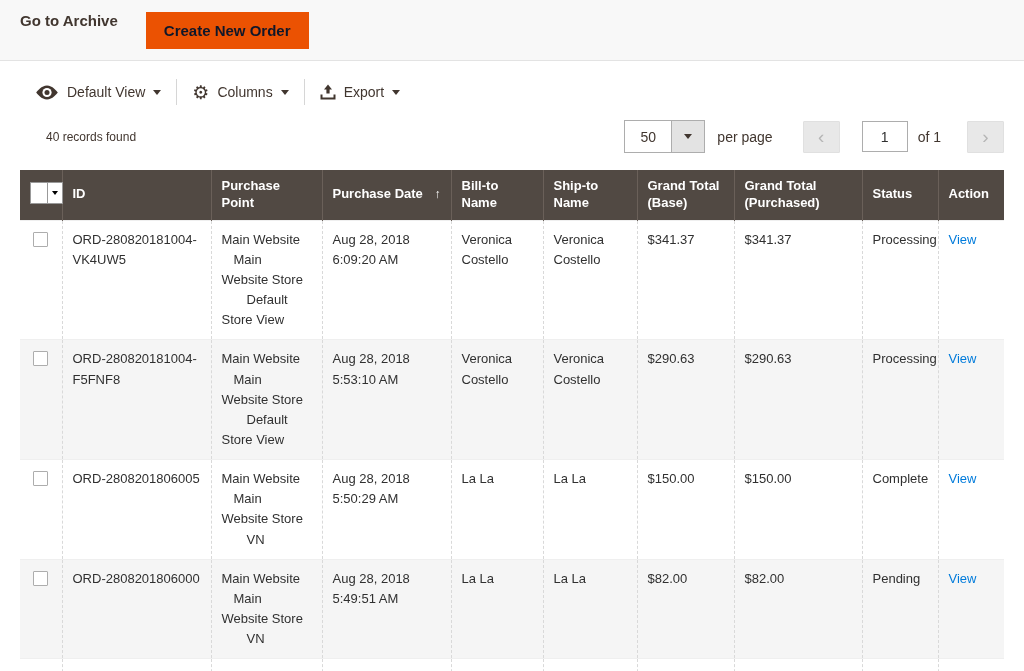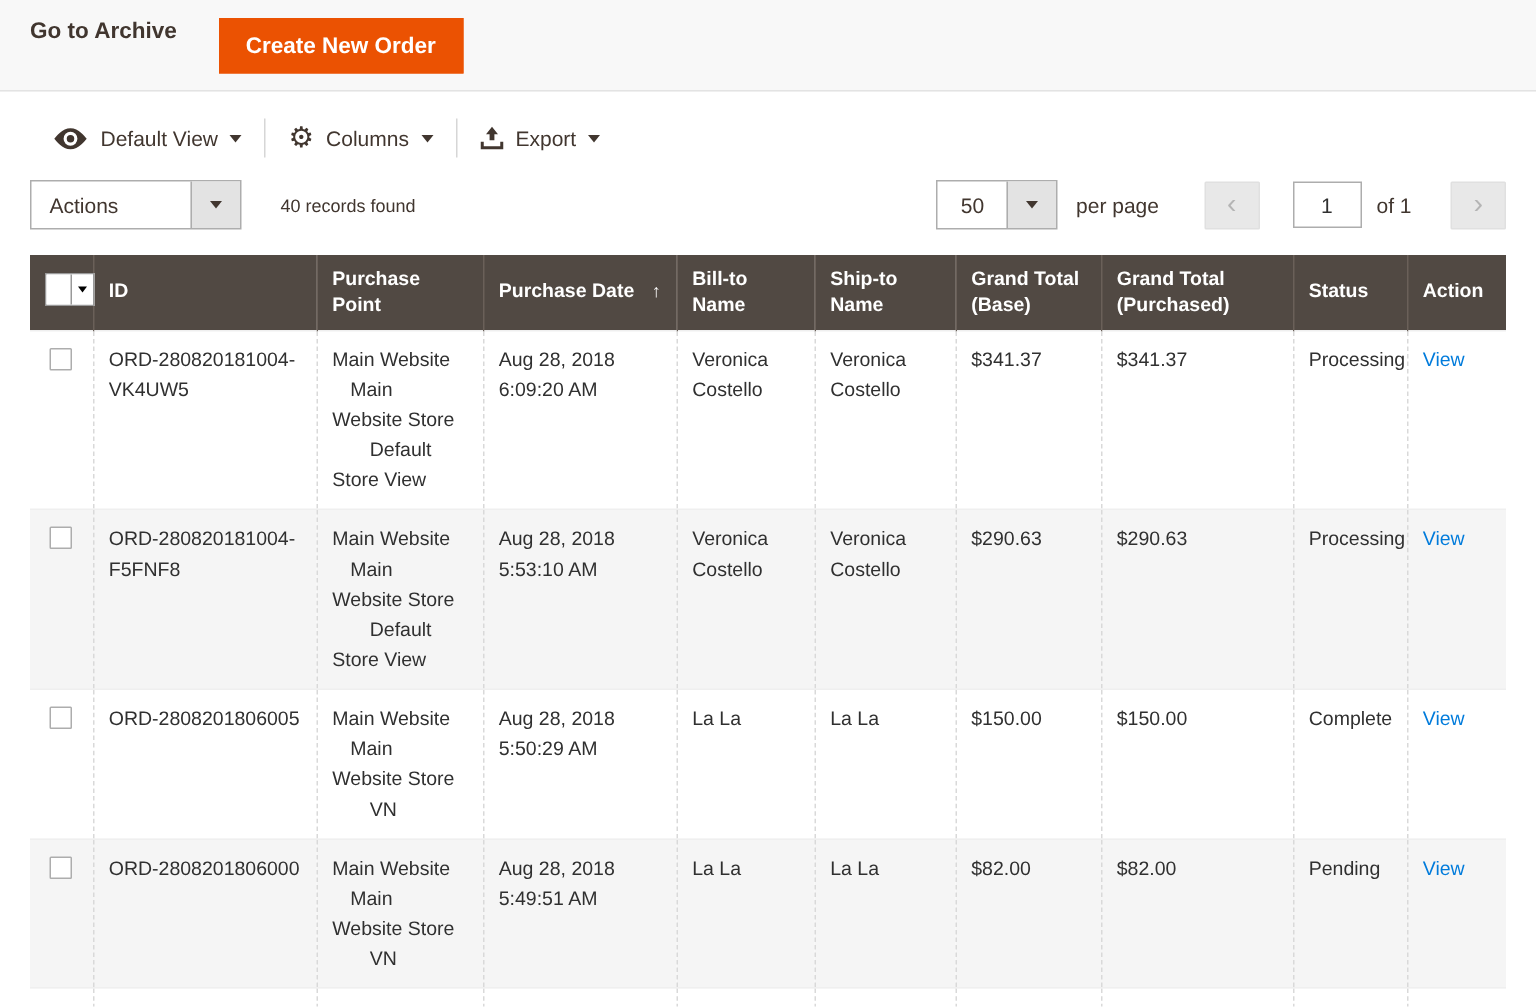--- a/index.html
+++ b/index.html
@@ -5,21 +5,21 @@
   * { margin:0; padding:0; box-sizing:border-box; }
   html,body { width:1024px; height:671px; overflow:hidden; background:#fff;
     font-family:"Liberation Sans", sans-serif; color:#41362f; }
 
   
   .page-top { height:61px; background:#f8f8f8; border-bottom:1px solid #e3e3e3;
     display:flex; align-items:center; justify-content:space-between; padding:0 20px; }
   .page-title { font-size:28px; font-weight:400; color:#41362f; letter-spacing:.2px; }
   .top-actions { display:flex; }
   .archive-link { font-size:15px; font-weight:600; color:#41362f; cursor:pointer; margin-right:28px; text-decoration:none; }
-  .create-btn { background:#eb5202; color:#ffffff; border:1px solid #eb5202; font-size:15px;
+  .create-btn { background:#eb5202; color:#0f172a; border:1px solid #eb5202; font-size:15px;
     font-weight:600; padding:9px 17px; cursor:pointer; font-family:inherit; }
 
   
   .toolbar-row { display:flex; justify-content:space-between; align-items:center; margin:18px 20px 0 20px; }
   .search-box { position:relative; width:342px; }
   .search-box input { width:100%; height:33px; border:1px solid #adadad; padding:0 40px 0 12px;
     font-size:14px; font-style:italic; color:#303030; font-family:inherit; background:#fff; }
   .search-box input::placeholder { color:#8a837f; font-style:italic; }
   .search-icon-btn { position:absolute; right:8px; top:5px; width:24px; height:24px; background:none;
     border:none; cursor:pointer; }
@@ -118,26 +118,20 @@
           <path d="M1.5 10.5 V14.5 H14.5 V10.5" fill="none" stroke="#41362f" stroke-width="2"></path>
         </svg>
       </span>
       <span>Export</span>
       <span class="caret"></span>
     </div>
   </div>
 </div>
 
 <div class="action-row">
-  <div class="select-ctrl actions-select">
-    <span class="select-label">Actions</span>
-    <span class="select-caret">
-        <span class="caret"></span>
-      </span>
-  </div>
   <span class="records">40 records found</span>
 
   <div class="paging">
     <div class="select-ctrl perpage-select">
       <span class="select-label">50</span>
       <span class="select-caret">
           <span class="caret"></span>
         </span>
     </div>
     <span class="perpage-label">per page</span>

